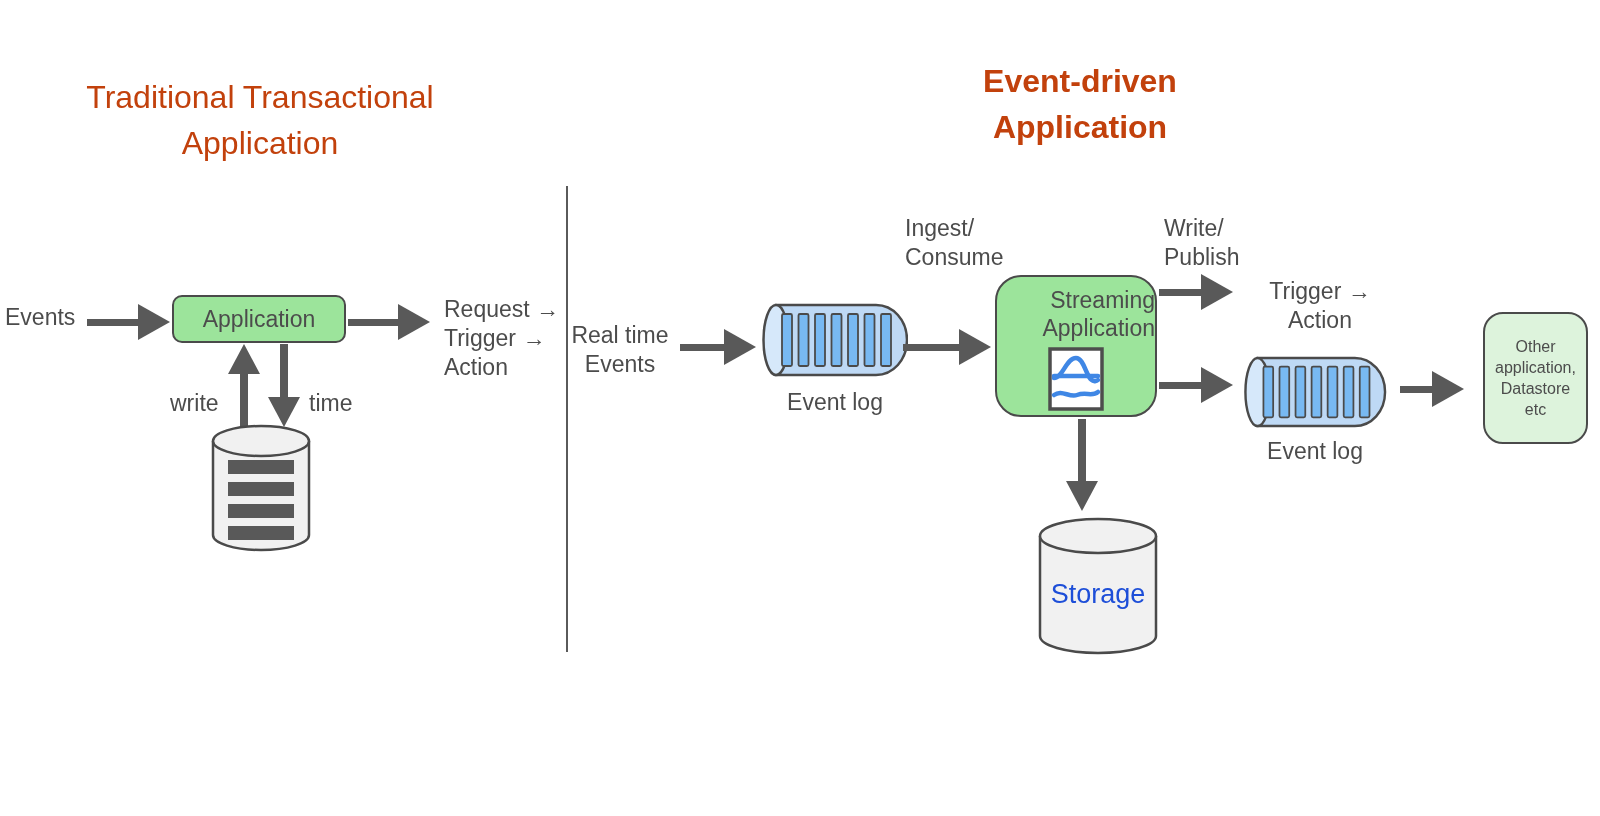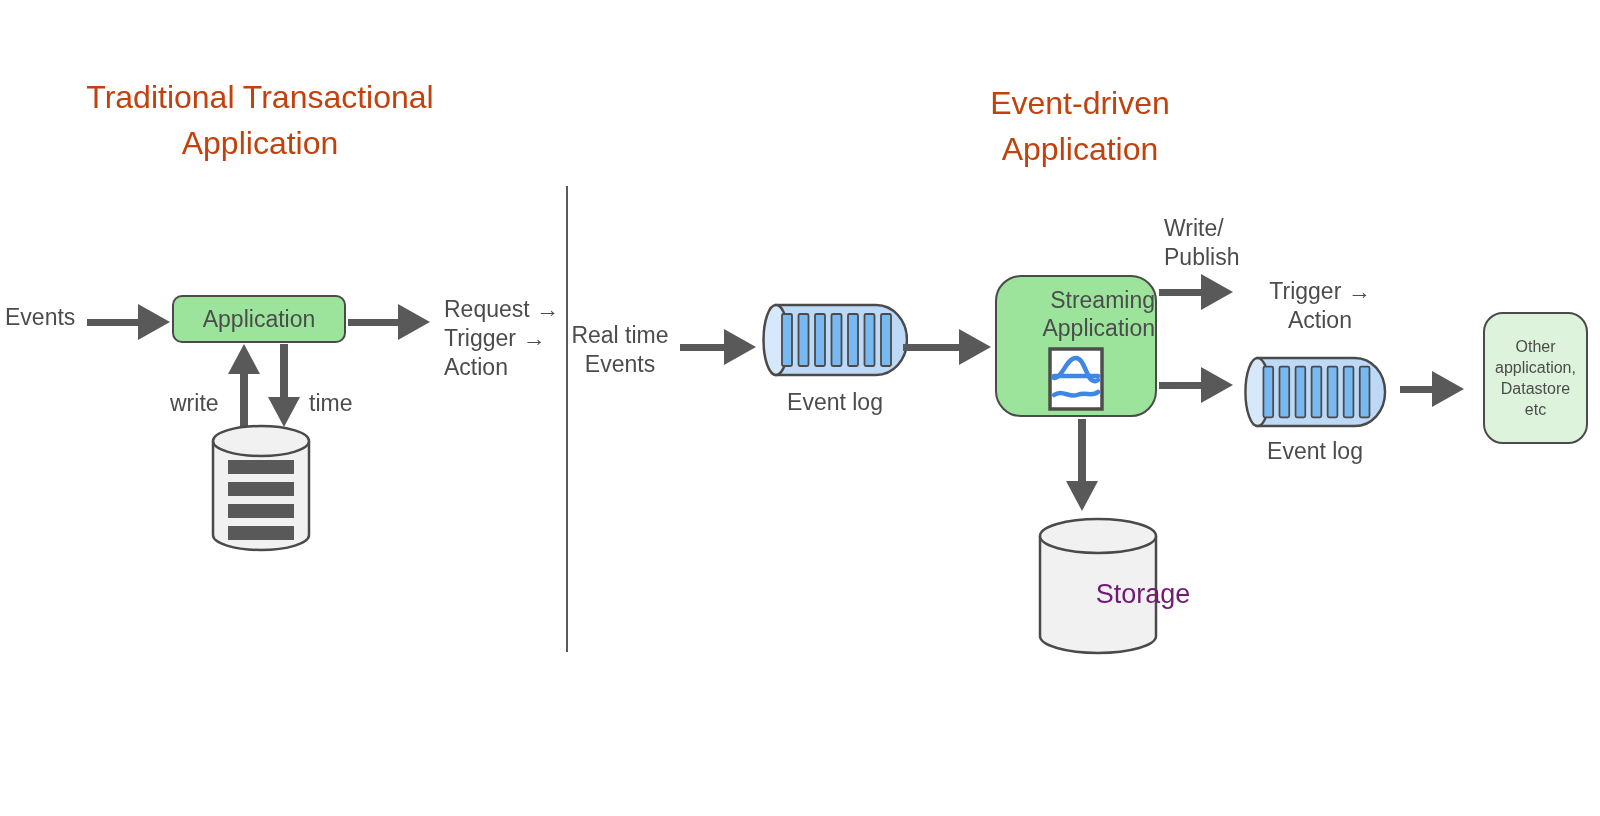--- a/index.html
+++ b/index.html
@@ -43,21 +43,21 @@
   .varrow .head-up{width:0;height:0;border-left:16px solid transparent;
     border-right:16px solid transparent;border-bottom:30px solid #595959;}
 </style>
 </head>
 <body>
 
 <div id="canvas">
 
   <div class="abs title" style="left:40px;top:74px;width:440px;">Traditional Transactional
 Application</div>
-  <div class="abs title" style="left:880px;top:80px;width:400px;">Event-driven
+  <div class="abs title" style="left:880px;top:58px;width:400px;font-weight:bold;">Event-driven
 Application</div>
 
   <div class="abs divider" style="left:566px;top:186px;height:466px;"></div>
 
   <div class="abs lbl" style="left:5px;top:303px;">Events</div>
 
   <div class="abs harrow" style="left:87px;top:304px;width:83px;height:36px;">
     <div class="stem"></div>
     <div class="head"></div>
   </div>
@@ -114,20 +114,22 @@
       <rect x="53" y="11" width="10" height="52" rx="1.5"></rect>
       <rect x="69.5" y="11" width="10" height="52" rx="1.5"></rect>
       <rect x="86" y="11" width="10" height="52" rx="1.5"></rect>
       <rect x="102.5" y="11" width="10" height="52" rx="1.5"></rect>
       <rect x="119" y="11" width="10" height="52" rx="1.5"></rect>
     </g>
   </svg>
 
   <div class="abs lbl center" style="left:760px;top:388px;width:150px;">Event log</div>
 
+  <div class="abs lbl" style="left:905px;top:214px;">Ingest/
+Consume</div>
 
   <div class="abs harrow" style="left:903px;top:329px;width:88px;height:36px;">
     <div class="stem"></div>
     <div class="head"></div>
   </div>
 
   <div class="abs gbox stream-box" style="left:995px;top:275px;width:162px;height:142px;">
     <span class="stream-label">Streaming
 Application</span>
     <svg style="position:absolute;left:51px;top:70px;" width="56" height="64" viewBox="0 0 56 64">
@@ -186,15 +188,15 @@
 
   <div class="abs varrow" style="left:1066px;top:419px;width:32px;height:92px;">
     <div class="stem"></div>
     <div class="head-down"></div>
   </div>
 
   <svg class="abs" style="left:1038px;top:517px;" width="120" height="140" viewBox="0 0 120 140">
     <path d="M2 19 V119 A58 17 0 0 0 118 119 V19" fill="#F1F1F1" stroke="#4a4a4a" stroke-width="2.5"></path>
     <ellipse cx="60" cy="19" rx="58" ry="17" fill="#F1F1F1" stroke="#4a4a4a" stroke-width="2.5"></ellipse>
   </svg>
-  <div class="abs lbl center" style="left:1038px;top:580px;width:120px;font-size:27px;color:#701a75;margin-left:45px;">Storage</div>
+  <div class="abs lbl center" style="left:1038px;top:580px;width:120px;font-size:27px;color:#1d4ed8;">Storage</div>
 
 </div>
 
 </body></html>

